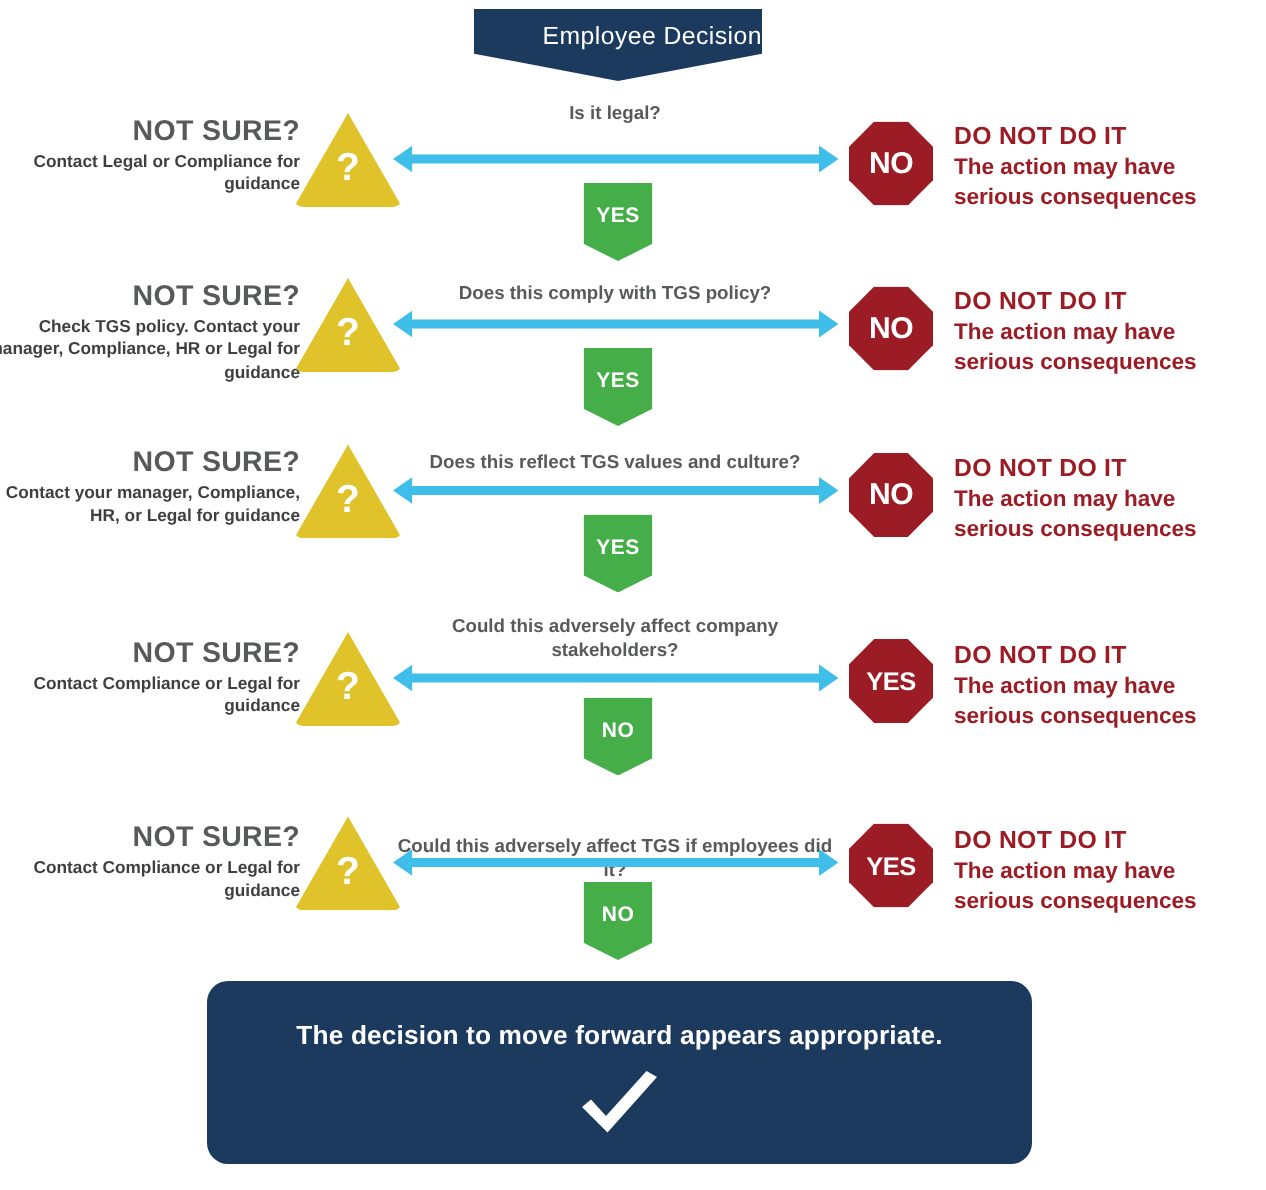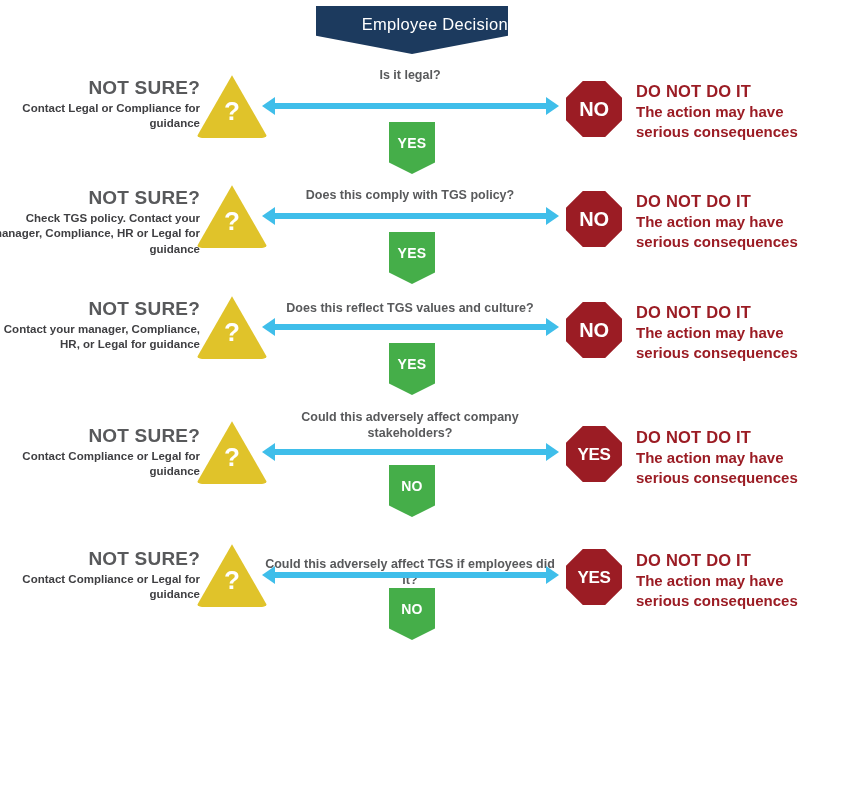--- a/index.html
+++ b/index.html
@@ -377,14 +377,22 @@
     </div>
     <div class="dndi" style="left:636px; top:551px;">
       <p class="dndi-title">DO NOT DO IT</p>
       <p class="dndi-body">The action may have serious consequences</p>
     </div>
     <div class="pennant" style="left:389px; top:588px;">
       <span>NO</span>
     </div>
   </div>
 
+  <div class="conclusion">
+    <div class="conclusion-text">The decision to move forward appears appropriate.</div>
+    <div class="check-wrap">
+      <svg width="58" height="46" viewBox="0 0 58 46">
+        <path d="M4 24 L21 41 L54 4 L47 0 L20 30 L10 19 Z" fill="#ffffff"></path>
+      </svg>
+    </div>
+  </div>
 
 </div>
 
 </body></html>

